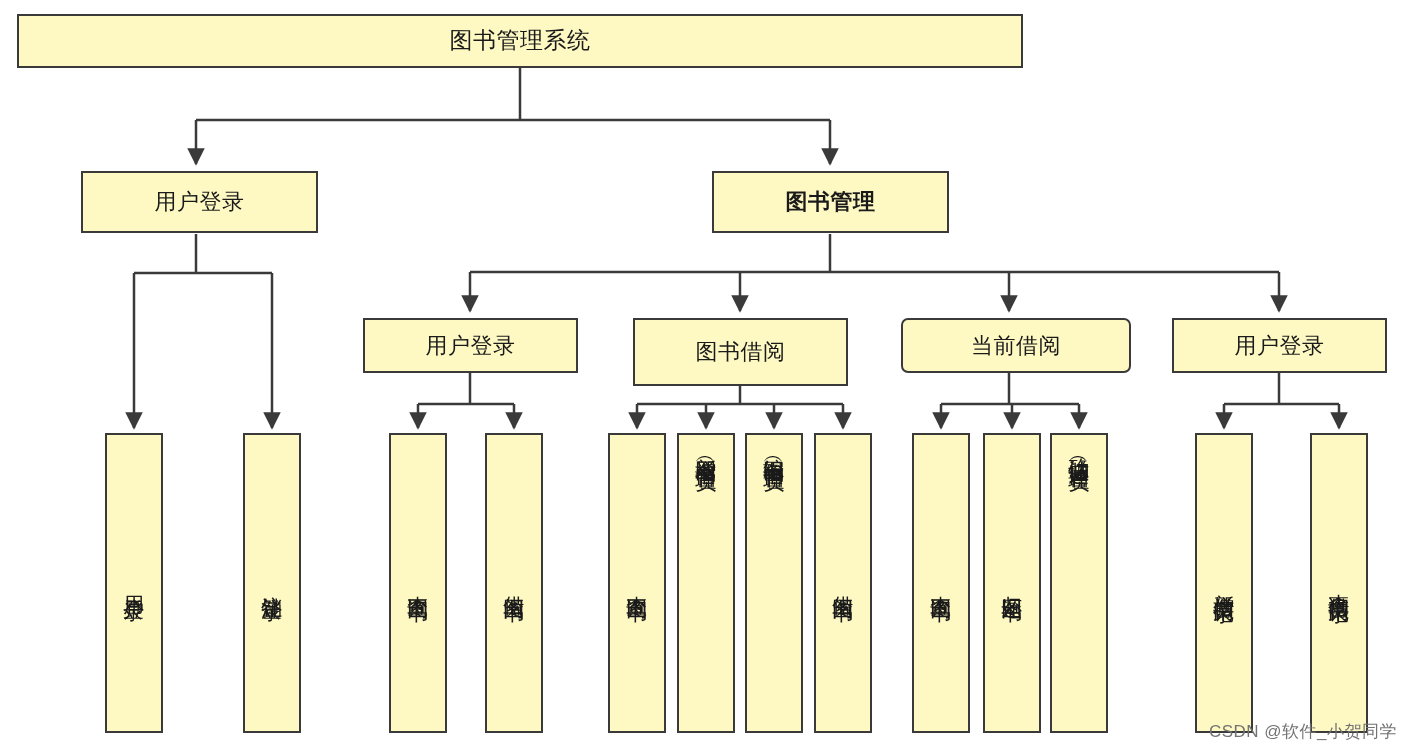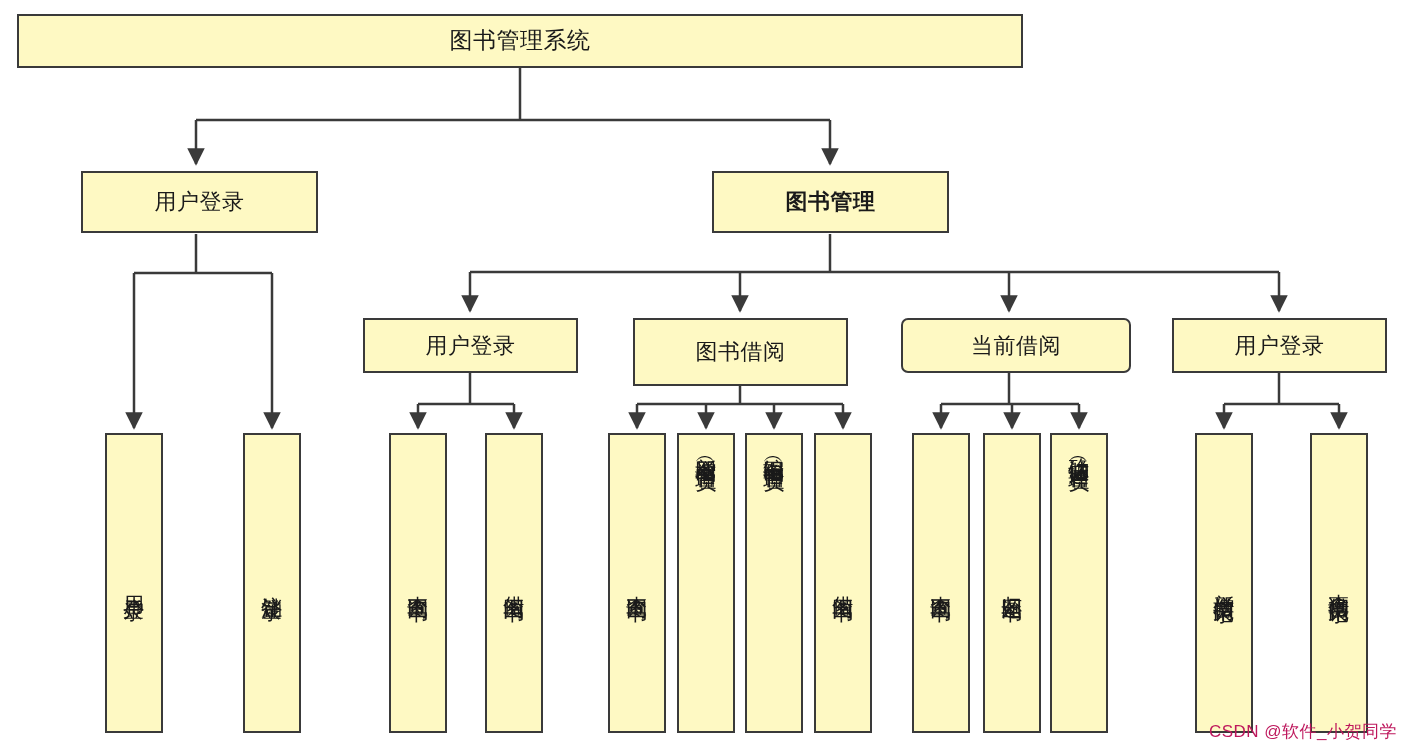--- a/index.html
+++ b/index.html
@@ -61,21 +61,21 @@
   }
   .node.vert.mid{
     align-items:center;
     padding-top:0;
   }
   .watermark{
     position:absolute;
     right:8px;
     bottom:4px;
     font-size:17px;
-    color:#be185d;
+    color:#737373;
     letter-spacing:0.5px;
     z-index:5;
     white-space:nowrap;
   }
 </style>
 </head>
 <body>
 
 <div id="canvas">
 

